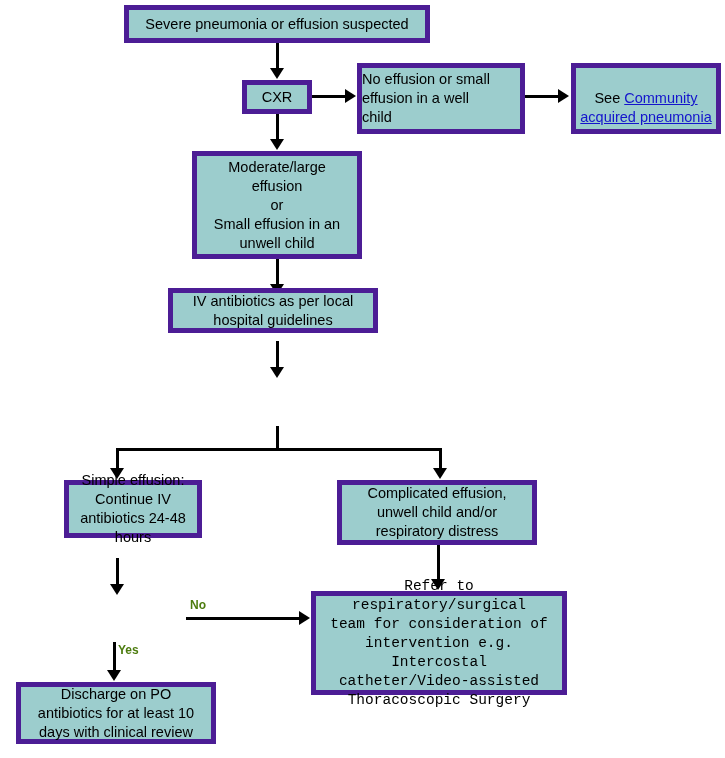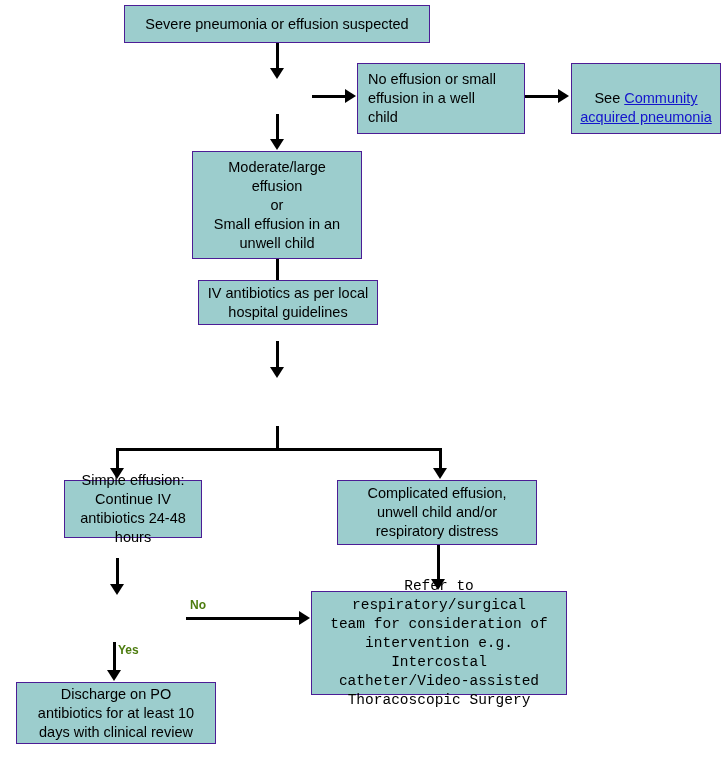--- a/index.html
+++ b/index.html
@@ -14,34 +14,34 @@
     position: relative;
     width: 725px;
     height: 758px;
     background: #ffffff;
     overflow: hidden;
   }
   .node {
     position: absolute;
     box-sizing: border-box;
     background: #9ccdcd;
-    border: 1px solid #4c1d95;
+    border: 5px solid #4c1d95;
     color: #000000;
     font-size: 14.5px;
     line-height: 19px;
     display: flex;
     align-items: center;
     justify-content: center;
     text-align: center;
     padding: 2px 4px;
   }
   .node.left-text {
     justify-content: flex-start;
     text-align: left;
-    padding-left: 10px;
+    padding-left: 0;
   }
   .node .txt {
     display: block;
     white-space: pre-line;
   }
   
   .vline {
     position: absolute;
     background: #000000;
     width: 3px;
@@ -84,20 +84,23 @@
 
 <div id="canvas">
 
   <div class="node" style="left:124px; top:5px; width:306px; height:38px;">
     <span class="txt">Severe pneumonia or effusion suspected</span>
   </div>
 
   <div class="vline" style="left:276px; top:43px; height:29px;"></div>
   <div class="arrow-down" style="left:270px; top:68px;"></div>
 
+  <div class="node" style="left:242px; top:80px; width:70px; height:34px;">
+    <span class="txt">CXR</span>
+  </div>
 
   <div class="hline" style="left:312px; top:95px; width:36px;"></div>
   <div class="arrow-right" style="left:345px; top:89px;"></div>
 
   <div class="node left-text" style="left:357px; top:63px; width:168px; height:71px;">
     <span class="txt">No effusion or small
 effusion in a well
 child</span>
   </div>
 
@@ -117,21 +120,21 @@
     <span class="txt">Moderate/large
 effusion
 or
 Small effusion in an
 unwell child</span>
   </div>
 
   <div class="vline" style="left:276px; top:259px; height:29px;"></div>
   <div class="arrow-down" style="left:270px; top:284px;"></div>
 
-  <div class="node" style="left:168px; top:280px; width:180px; height:45px;margin-left:30px;">
+  <div class="node" style="left:168px; top:288px; width:210px; height:45px;">
     <span class="txt">IV antibiotics as per local
 hospital guidelines</span>
   </div>
 
   <div class="vline" style="left:276px; top:341px; height:29px;"></div>
   <div class="arrow-down" style="left:270px; top:367px;"></div>
 
 
   <div class="vline" style="left:276px; top:426px; height:24px;"></div>
   <div class="hline" style="left:116px; top:448px; width:326px;"></div>

